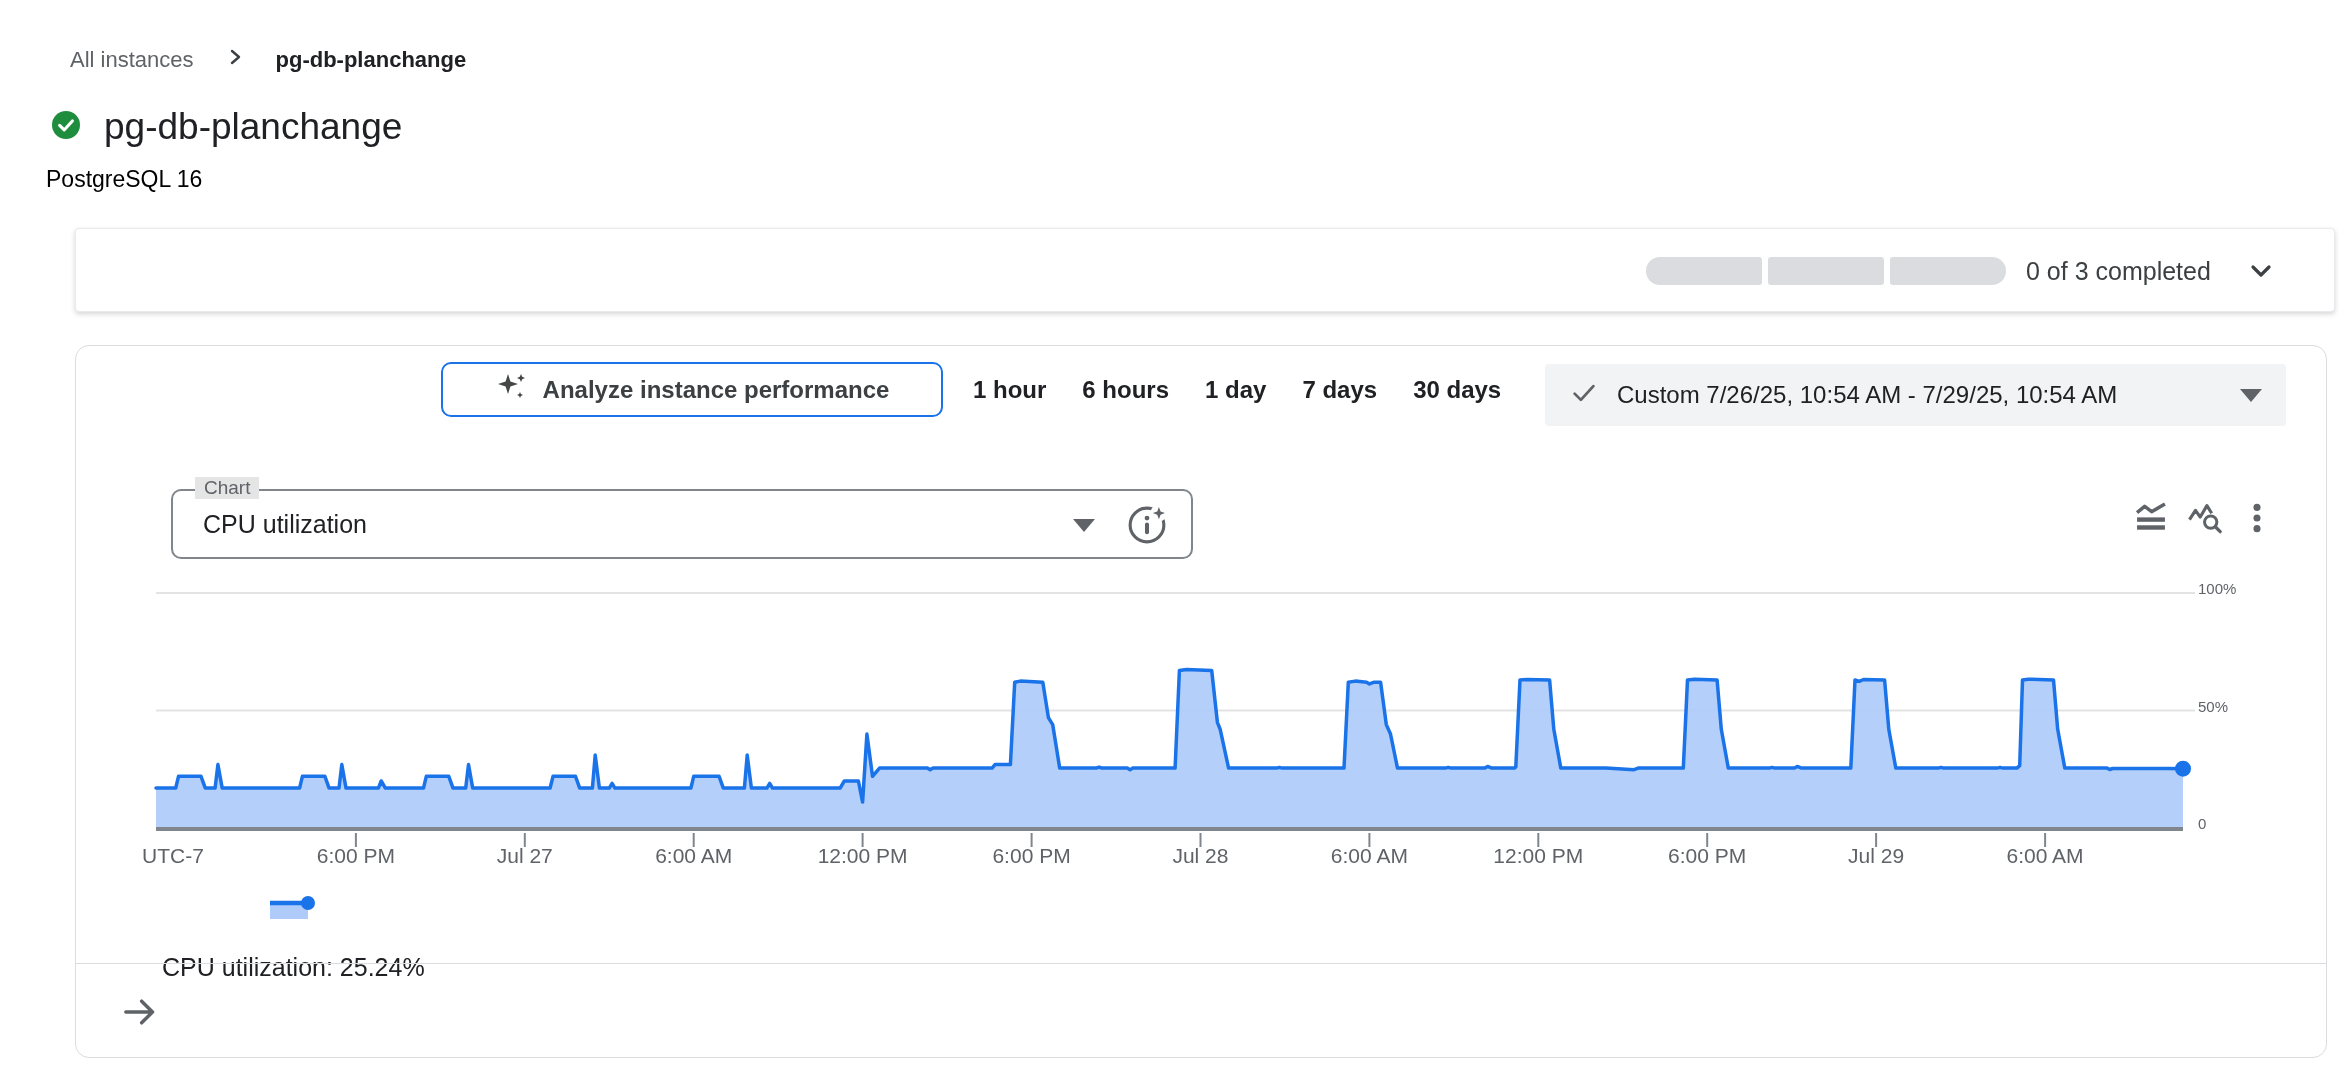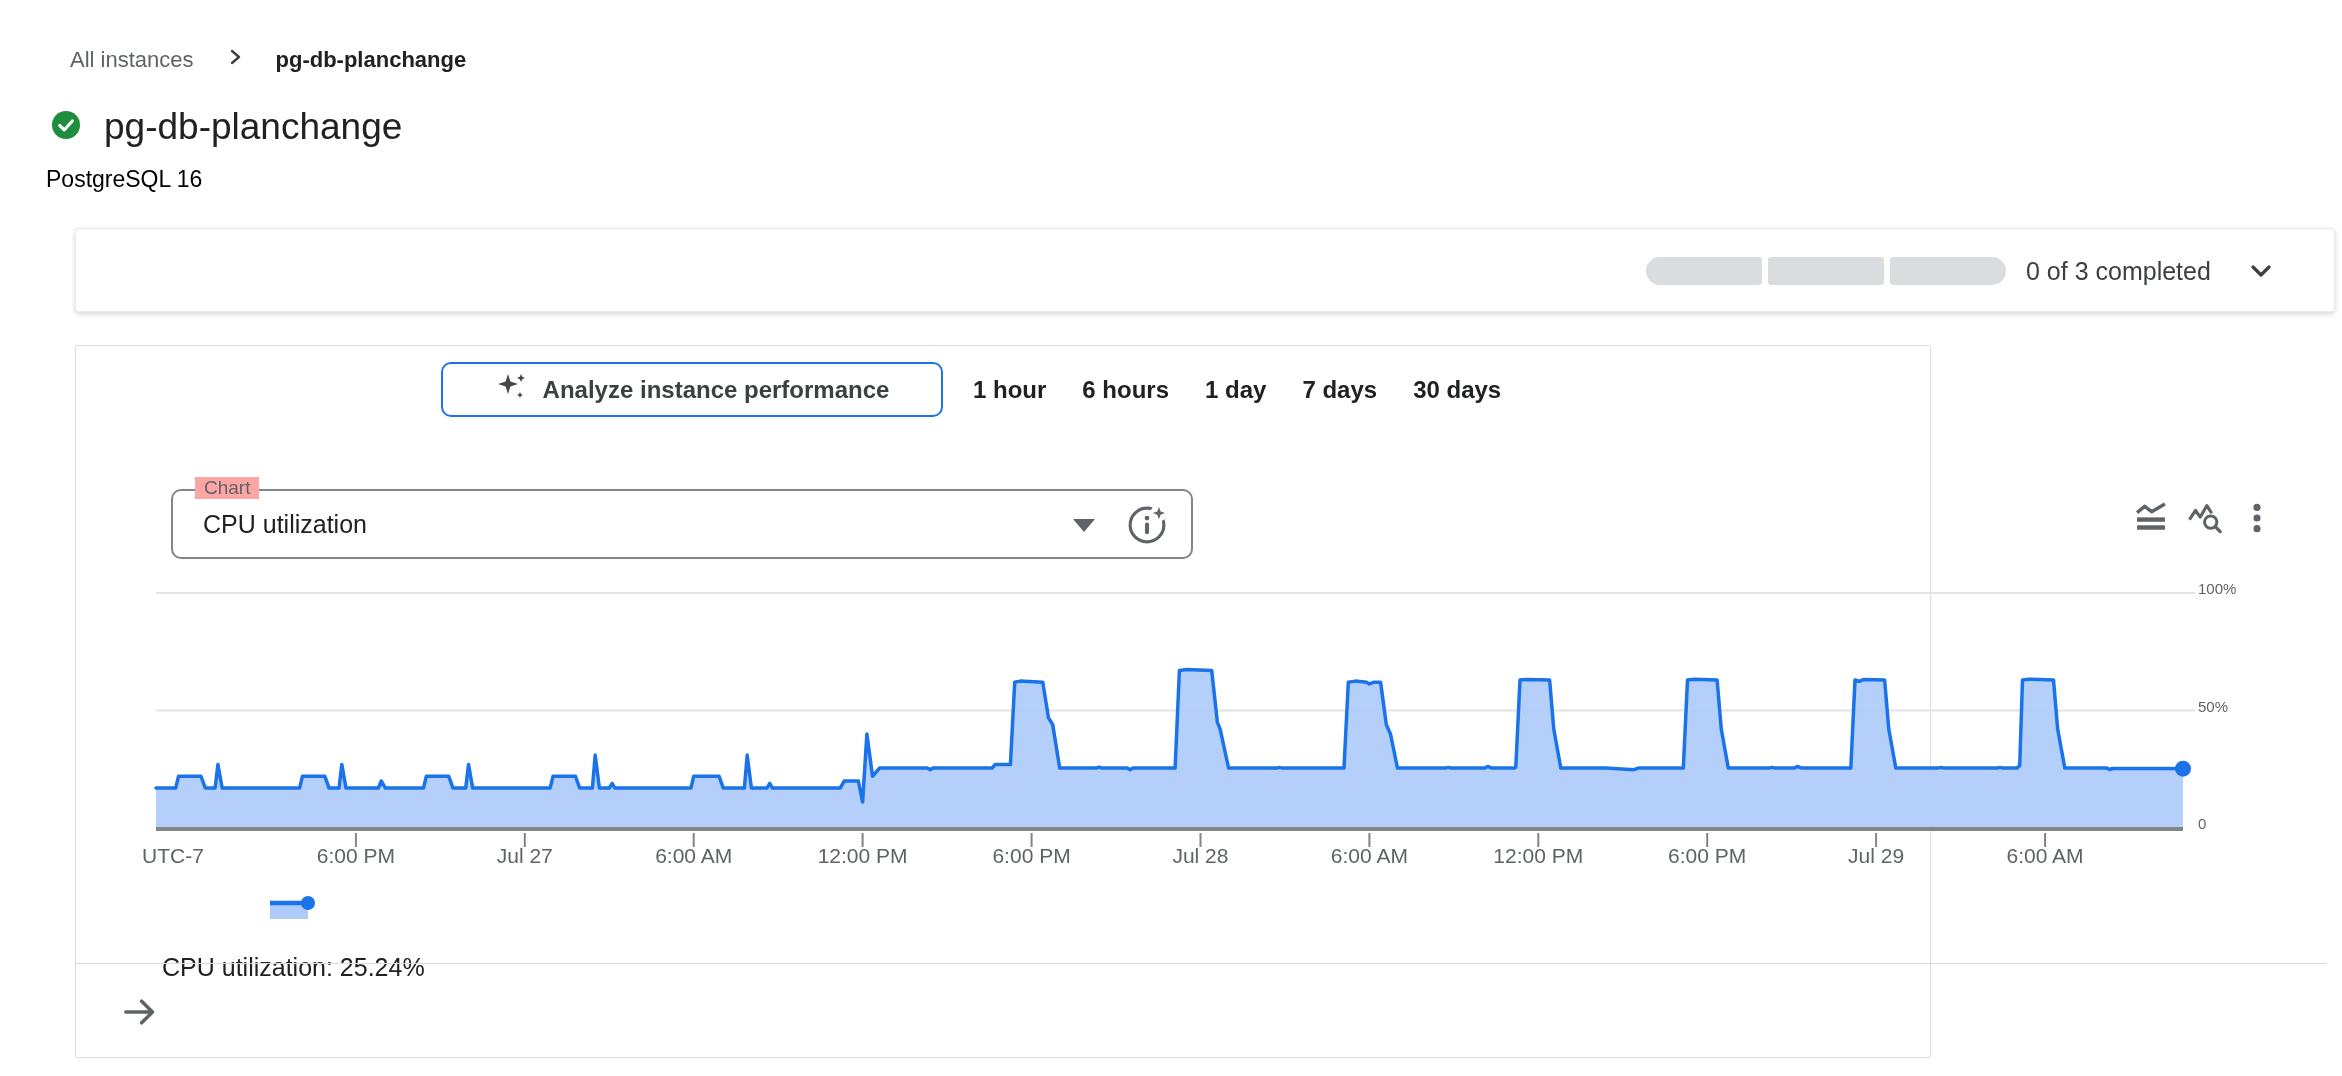--- a/index.html
+++ b/index.html
@@ -21,37 +21,37 @@
   .learn-title{left:52px;top:0;height:84px;display:flex;align-items:center;font-size:27px;color:#202124;}
   .progress{left:1570px;top:28px;display:flex;gap:6px;}
   .progress .seg{width:116px;height:28px;background:#dadce0;}
   .seg:first-child{border-radius:14px 3px 3px 14px;}
   .seg:nth-child(2){border-radius:3px;}
   .seg:last-child{border-radius:3px 14px 14px 3px;}
   .progress-label{left:1950px;top:0;height:84px;display:flex;align-items:center;font-size:25px;color:#3c4043;}
   .learn-chevron{left:2170px;top:27px;cursor:pointer;}
 
   
-  .main-card{left:75px;top:345px;width:1856px;height:713px;background:#fff;border:1px solid #dadce0;
-             border-radius:2px;box-sizing:border-box;}
+  .main-card{left:75px;top:345px;width:2252px;height:713px;background:#fff;border:1px solid #dadce0;
+             border-radius:14px;box-sizing:border-box;}
   .analyze-btn{left:365px;top:16px;width:502px;height:55px;border:2px solid #1a73e8;border-radius:10px;
                background:#fff;display:flex;align-items:center;justify-content:center;gap:14px;
                font-size:24px;font-weight:bold;color:#3c4043;box-sizing:border-box;cursor:pointer;}
   .ranges{left:897px;top:16px;height:55px;display:flex;align-items:center;gap:36px;}
   .range-item{font-size:24px;font-weight:bold;color:#202124;cursor:pointer;white-space:nowrap;}
   .custom-chip{left:1469px;top:18px;width:741px;height:62px;background:#f1f3f4;border-radius:4px;
                display:flex;align-items:center;gap:18px;padding:0 24px;box-sizing:border-box;cursor:pointer;}
   .custom-label{font-size:24px;color:#202124;flex:1;white-space:nowrap;}
   .caret-down{width:0;height:0;border-left:11px solid transparent;border-right:11px solid transparent;
               border-top:13px solid #5f6368;}
 
   
   .chart-field{left:95px;top:143px;width:1022px;height:70px;border:2px solid #80868b;border-radius:10px;
                box-sizing:border-box;background:#fff;cursor:pointer;}
-  .field-label{position:absolute;left:22px;top:-14px;background:#fca5a5;padding:0 9px;font-size:19px;color:#5f6368;}
+  .field-label{position:absolute;left:22px;top:-14px;background:#e5e5e5;padding:0 9px;font-size:19px;color:#5f6368;}
   .field-value{position:absolute;left:30px;top:0;height:66px;display:flex;align-items:center;font-size:25px;color:#202124;}
   .field-caret{position:absolute;right:96px;top:28px;}
   .field-info{position:absolute;right:22px;top:12px;cursor:pointer;}
 
   .chart-tools{left:2056px;top:153px;display:flex;align-items:center;gap:16px;}
   .tool-btn{cursor:pointer;display:flex;align-items:center;}
 
   
   #chart-svg{position:absolute;left:0;top:0;width:2252px;height:620px;}
   .x-tick{position:absolute;top:498px;width:140px;text-align:center;font-size:21px;color:#5f6368;white-space:nowrap;}
@@ -119,20 +119,29 @@
     </div>
 
     <div class="abs ranges">
       <span class="range-item">1 hour</span>
       <span class="range-item">6 hours</span>
       <span class="range-item">1 day</span>
       <span class="range-item">7 days</span>
       <span class="range-item">30 days</span>
     </div>
 
+    <div class="abs custom-chip">
+      <span>
+        <svg width="30" height="30" viewBox="0 0 24 24">
+            <path d="M4.5 12.5 L9.5 17.5 L19.5 6.5" fill="none" stroke="#5f6368" stroke-width="2.2" stroke-linecap="round" stroke-linejoin="round"></path>
+          </svg>
+      </span>
+      <span class="custom-label">Custom 7/26/25, 10:54 AM - 7/29/25, 10:54 AM</span>
+      <span class="caret-down"></span>
+    </div>
 
     <div class="abs chart-field">
       <span class="field-label">Chart</span>
       <span class="field-value">CPU utilization</span>
       <span class="field-caret caret-down"></span>
       <span class="field-info">
         <svg width="44" height="44" viewBox="0 0 24 24">
           <circle cx="12" cy="12" r="9.2" fill="none" stroke="#5f6368" stroke-width="1.7"></circle>
           <circle cx="18.5" cy="5.5" r="4.6" fill="#fff"></circle>
           <path d="M18.5 2.2 L19.4 4.6 L21.8 5.5 L19.4 6.4 L18.5 8.8 L17.6 6.4 L15.2 5.5 L17.6 4.6 Z" fill="#5f6368"></path>

